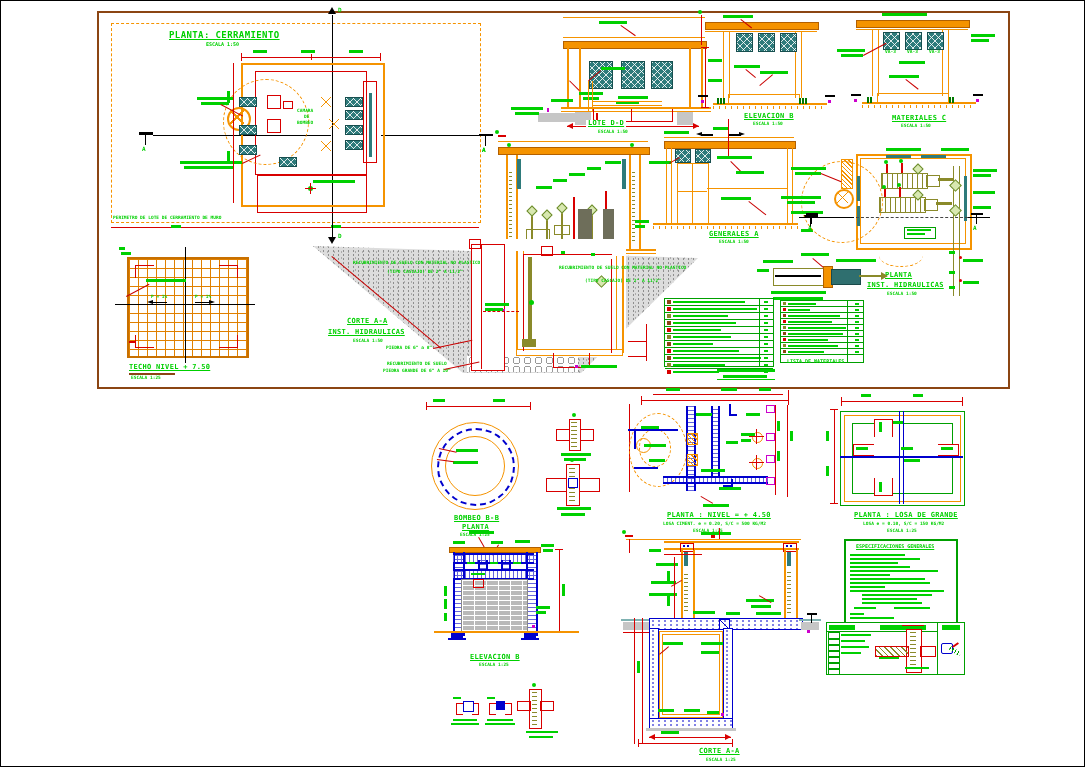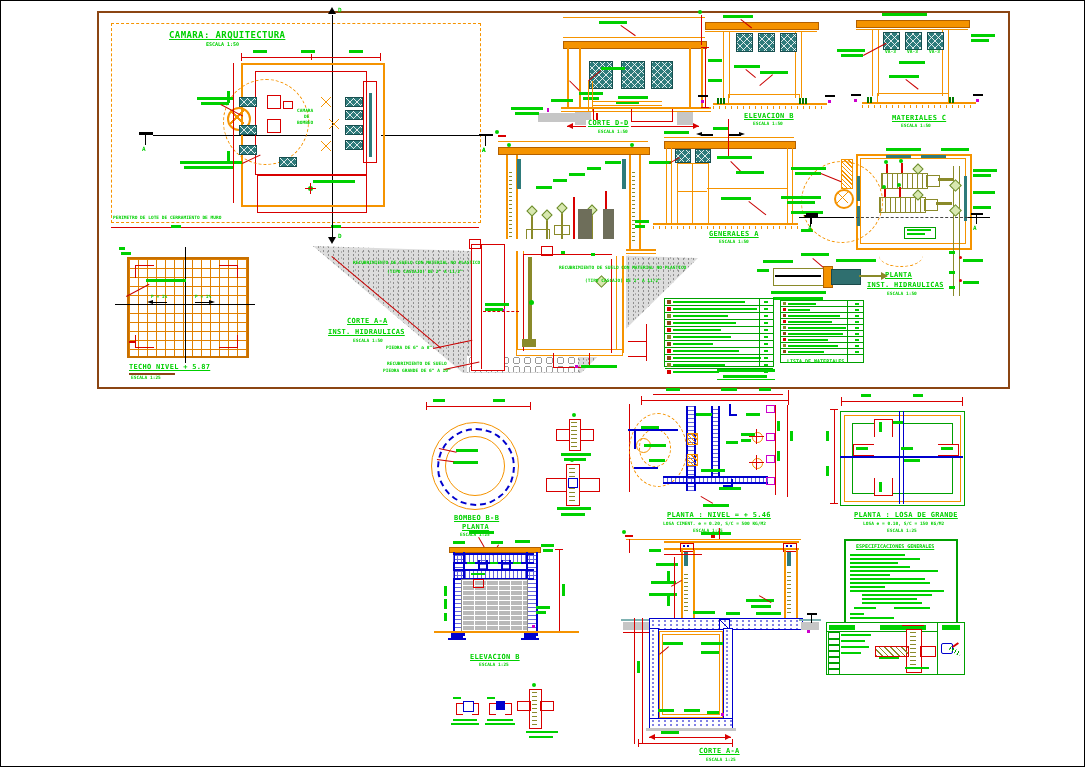--- a/index.html
+++ b/index.html
@@ -64,21 +64,21 @@
 
 <div class="cv">
 
   <i style="left:96px;top:10px;width:909px;height:374px;border:2px solid #8B4513"></i>
 
   <div>
     <i class="od" style="left:110px;top:22px;width:368px;height:198px"></i>
     <i class="rl" style="left:110px;top:226px;width:368px;height:1px"></i>
     <i class="bar" style="left:170px;top:224px;width:10px"></i>
       <i class="bar" style="left:330px;top:224px;width:10px"></i>
-    <span class="g f9 u" style="left:168px;top:30px">CAMARA: ARQUITECTURA</span>
+    <span class="g f9 u" style="left:168px;top:30px">PLANTA: CERRAMIENTO</span>
     <span class="g f5" style="left:205px;top:41px">ESCALA 1:50</span>
     <span class="g f4" style="left:112px;top:215px">PERIMETRO DE LOTE DE CERRAMIENTO DE MURO</span>
 
     <i class="k" style="left:331px;top:14px;width:1px;height:222px"></i>
     <i class="tu" style="left:327px;top:6px"></i>
       <span class="g f6" style="left:337px;top:6px">D</span>
     <i class="td" style="left:327px;top:236px"></i>
       <span class="g f6" style="left:337px;top:232px">D</span>
     <i class="k" style="left:152px;top:134px;width:178px;height:1px"></i>
     <i class="k" style="left:380px;top:134px;width:100px;height:1px"></i>
@@ -149,21 +149,21 @@
       <i class="ktl" style="left:146px;top:299px"></i>
     <i class="k" style="left:194px;top:301px;width:16px;height:1px"></i>
       <i class="ktr" style="left:208px;top:299px"></i>
     <span class="g f4" style="left:150px;top:294px">P = 1%</span>
     <span class="g f4" style="left:194px;top:294px">P = 1%</span>
     <i class="bar" style="left:145px;top:278px;width:40px"></i>
     <i class="lead" style="left:125px;top:295px;width:26px;transform:rotate(-28deg)"></i>
     <i class="gd" style="left:118px;top:246px;width:6px;height:3px"></i>
       <i class="bar" style="left:120px;top:251px;width:10px"></i>
     <i class="rd" style="left:128px;top:340px;width:6px;height:2px"></i>
-    <span class="g f7 u" style="left:128px;top:363px">TECHO NIVEL + 5.87</span>
+    <span class="g f7 u" style="left:128px;top:363px">TECHO NIVEL + 7.50</span>
     <i style="left:128px;top:372px;width:46px;height:2px;background:#8B4513"></i>
     <span class="g f4" style="left:130px;top:375px">ESCALA 1:25</span>
   </div>
 
   <div>
     <i class="ol" style="left:562px;top:16px;width:142px;height:1px"></i>
     <i class="ol" style="left:562px;top:36px;width:142px;height:1px"></i>
     <i style="left:562px;top:40px;width:142px;height:6px;background:#F59300;border:1px solid #B36000"></i>
     <i class="rl" style="left:700px;top:14px;width:1px;height:30px"></i>
     <i class="gd rnd" style="left:697px;top:9px;width:4px;height:4px"></i>
@@ -187,21 +187,21 @@
     <i style="left:592px;top:108px;width:78px;height:12px;border:1px solid #D80000;border-top:none"></i>
     <i class="rl" style="left:630px;top:108px;width:1px;height:12px"></i>
     <i class="rl" style="left:704px;top:46px;width:1px;height:60px"></i>
     <i class="rl" style="left:700px;top:46px;width:8px;height:1px"></i>
       <i class="rl" style="left:700px;top:106px;width:8px;height:1px"></i>
     <i class="bar" style="left:707px;top:58px;width:14px"></i>
       <i class="bar" style="left:707px;top:78px;width:14px"></i>
     <i class="rl" style="left:566px;top:125px;width:132px;height:1px"></i>
     <i class="rtl" style="left:566px;top:122px"></i>
       <i class="rtr" style="left:692px;top:122px"></i>
-    <span class="g f7 u wt" style="left:585px;top:119px">CORTE D-D</span>
+    <span class="g f7 u wt" style="left:585px;top:119px">LOTE D-D</span>
     <span class="g f4" style="left:597px;top:129px">ESCALA 1:50</span>
   </div>
 
   <div>
     <i style="left:704px;top:21px;width:112px;height:6px;background:#F59300;border:1px solid #B36000"></i>
     <i class="ol" style="left:704px;top:30px;width:112px;height:1px"></i>
     <i class="bar" style="left:722px;top:14px;width:30px"></i>
     <i class="lead" style="left:740px;top:18px;width:14px;transform:rotate(38deg)"></i>
     <i style="left:722px;top:31px;width:5px;height:66px;border-left:1px solid #F59300;border-right:1px solid #F59300"></i>
     <i style="left:794px;top:31px;width:5px;height:66px;border-left:1px solid #F59300;border-right:1px solid #F59300"></i>
@@ -684,21 +684,21 @@
     <i class="bar" style="left:648px;top:458px;width:16px"></i>
       <i class="bar" style="left:700px;top:468px;width:24px"></i>
     <i class="bar" style="left:718px;top:486px;width:22px"></i>
       <i class="bar" style="left:740px;top:432px;width:14px"></i>
     <i class="bar" style="left:740px;top:438px;width:10px"></i>
       <i class="bar" style="left:725px;top:440px;width:12px"></i>
     <i class="bar" style="left:695px;top:412px;width:16px"></i>
       <i class="bar" style="left:745px;top:412px;width:14px"></i>
     <i class="lead" style="left:700px;top:495px;width:14px;transform:rotate(30deg)"></i>
     <i class="bar" style="left:702px;top:503px;width:26px"></i>
-    <span class="g f7 u" style="left:666px;top:511px">PLANTA : NIVEL = + 5.46</span>
+    <span class="g f7 u" style="left:666px;top:511px">PLANTA : NIVEL = + 4.50</span>
     <span class="g f4" style="left:662px;top:521px">LOSA CIMENT. e = 0.20, S/C = 500 KG/M2</span>
     <span class="g f4" style="left:692px;top:528px">ESCALA 1:25</span>
     <i class="rd" style="left:710px;top:534px;width:4px;height:3px"></i>
   </div>
 
   <div>
     <i class="rl" style="left:840px;top:400px;width:122px;height:1px"></i>
     <i class="rl" style="left:840px;top:396px;width:1px;height:9px"></i>
       <i class="rl" style="left:961px;top:396px;width:1px;height:9px"></i>
     <i class="bar" style="left:860px;top:393px;width:10px"></i>

